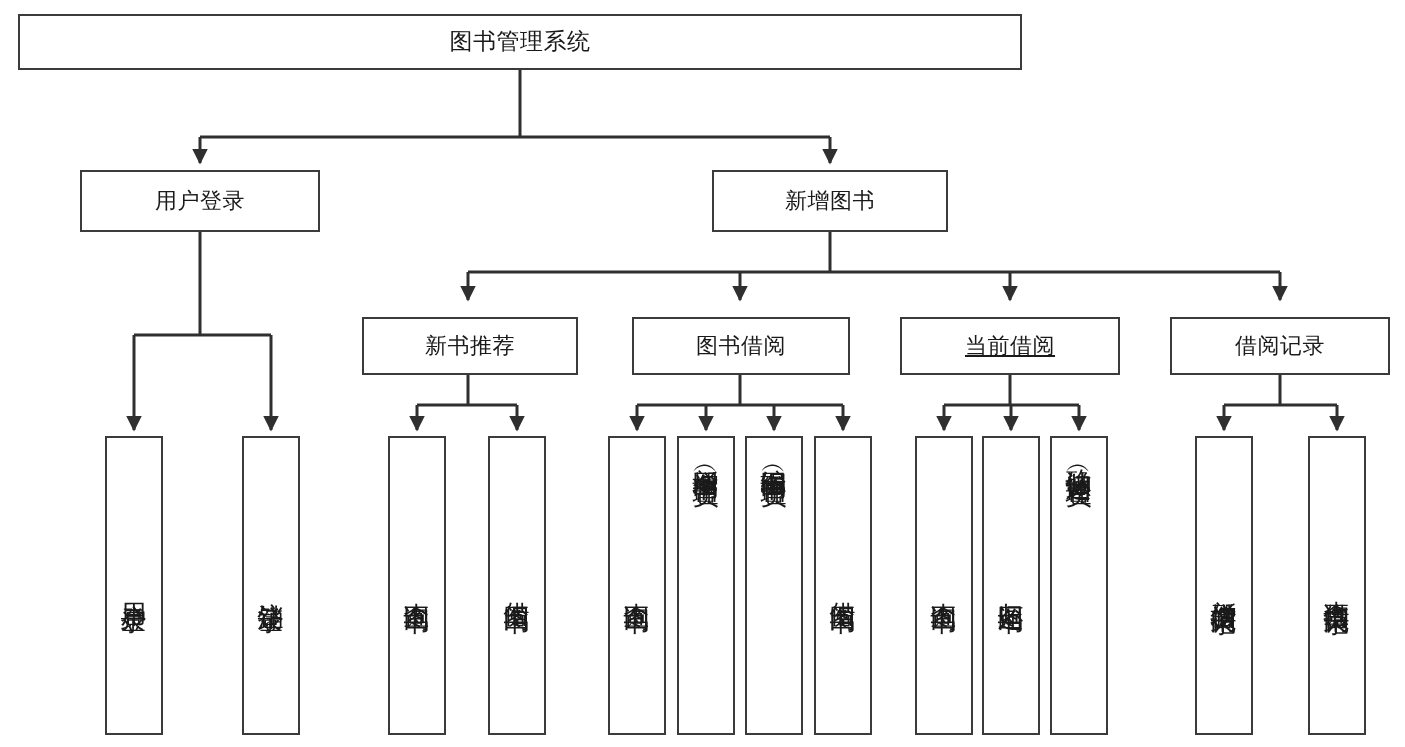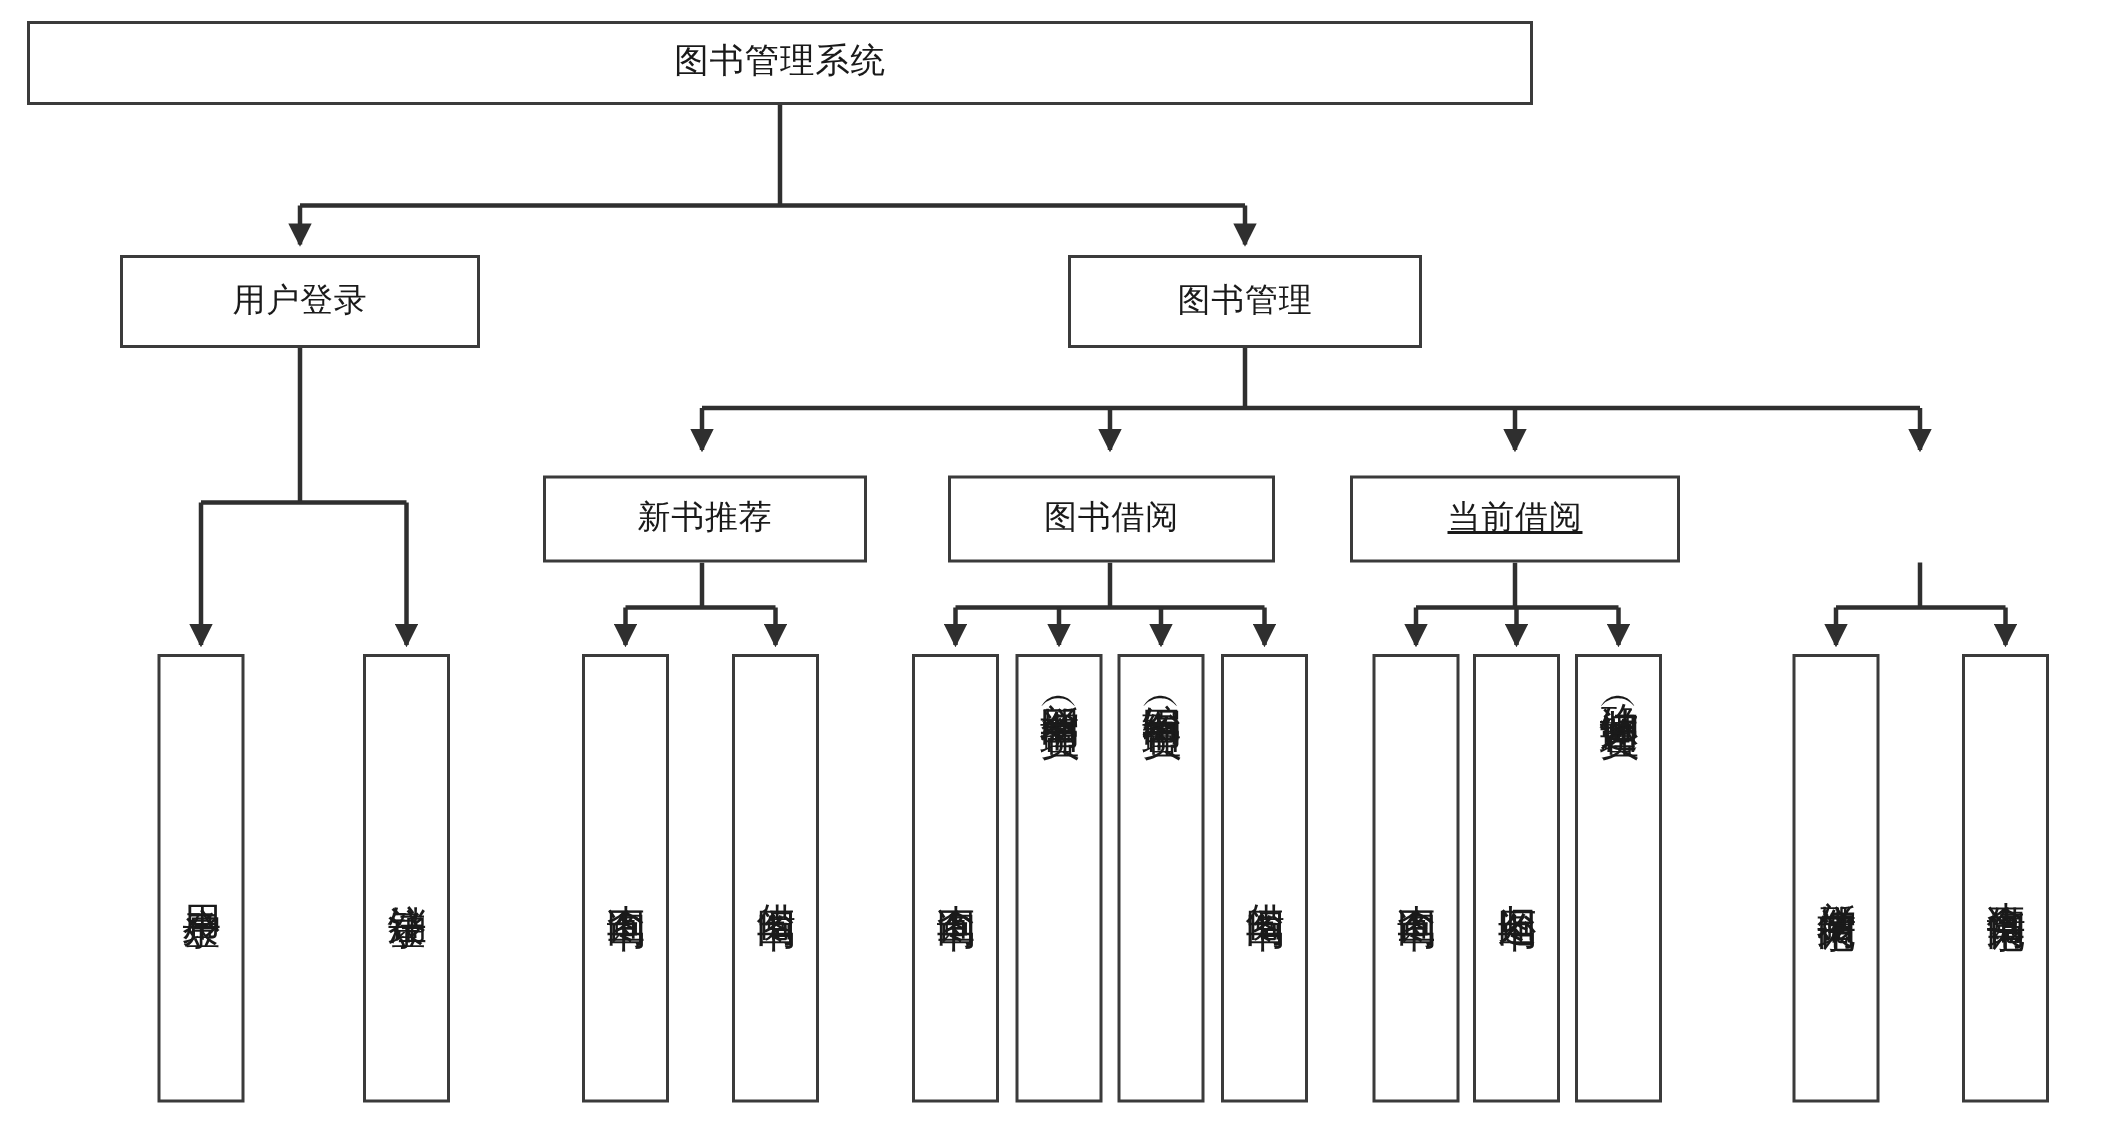--- a/index.html
+++ b/index.html
@@ -134,35 +134,38 @@
 
   <div class="node horiz root" style="left:18px; top:14px; width:1004px; height:56px;">
     <span class="label">图书管理系统</span>
   </div>
 
   <div class="node horiz" style="left:80px; top:170px; width:240px; height:62px;">
     <span class="label">用户登录</span>
   </div>
 
   <div class="node horiz" style="left:712px; top:170px; width:236px; height:62px;">
-    <span class="label">图书管理</span>
+    <span class="label">新增图书</span>
   </div>
 
   <div class="node horiz" style="left:632px; top:317px; width:218px; height:58px;">
     <span class="label">图书借阅</span>
   </div>
 
   <div class="node horiz" style="left:362px; top:317px; width:216px; height:58px;">
     <span class="label">新书推荐</span>
   </div>
 
   <div class="node horiz" style="left:900px; top:317px; width:220px; height:58px;text-decoration:underline;">
     <span class="label">当前借阅</span>
   </div>
 
+  <div class="node horiz" style="left:1170px; top:317px; width:220px; height:58px;">
+    <span class="label">借阅记录</span>
+  </div>
 
   <div class="node vert centered" style="left:105px; top:436px; width:58px; height:299px;">
     <span class="label">用户登录</span>
   </div>
 
   <div class="node vert centered" style="left:242px; top:436px; width:58px; height:299px;">
     <span class="label">注销登录</span>
   </div>
 
   <div class="node vert centered" style="left:388px; top:436px; width:58px; height:299px;">

